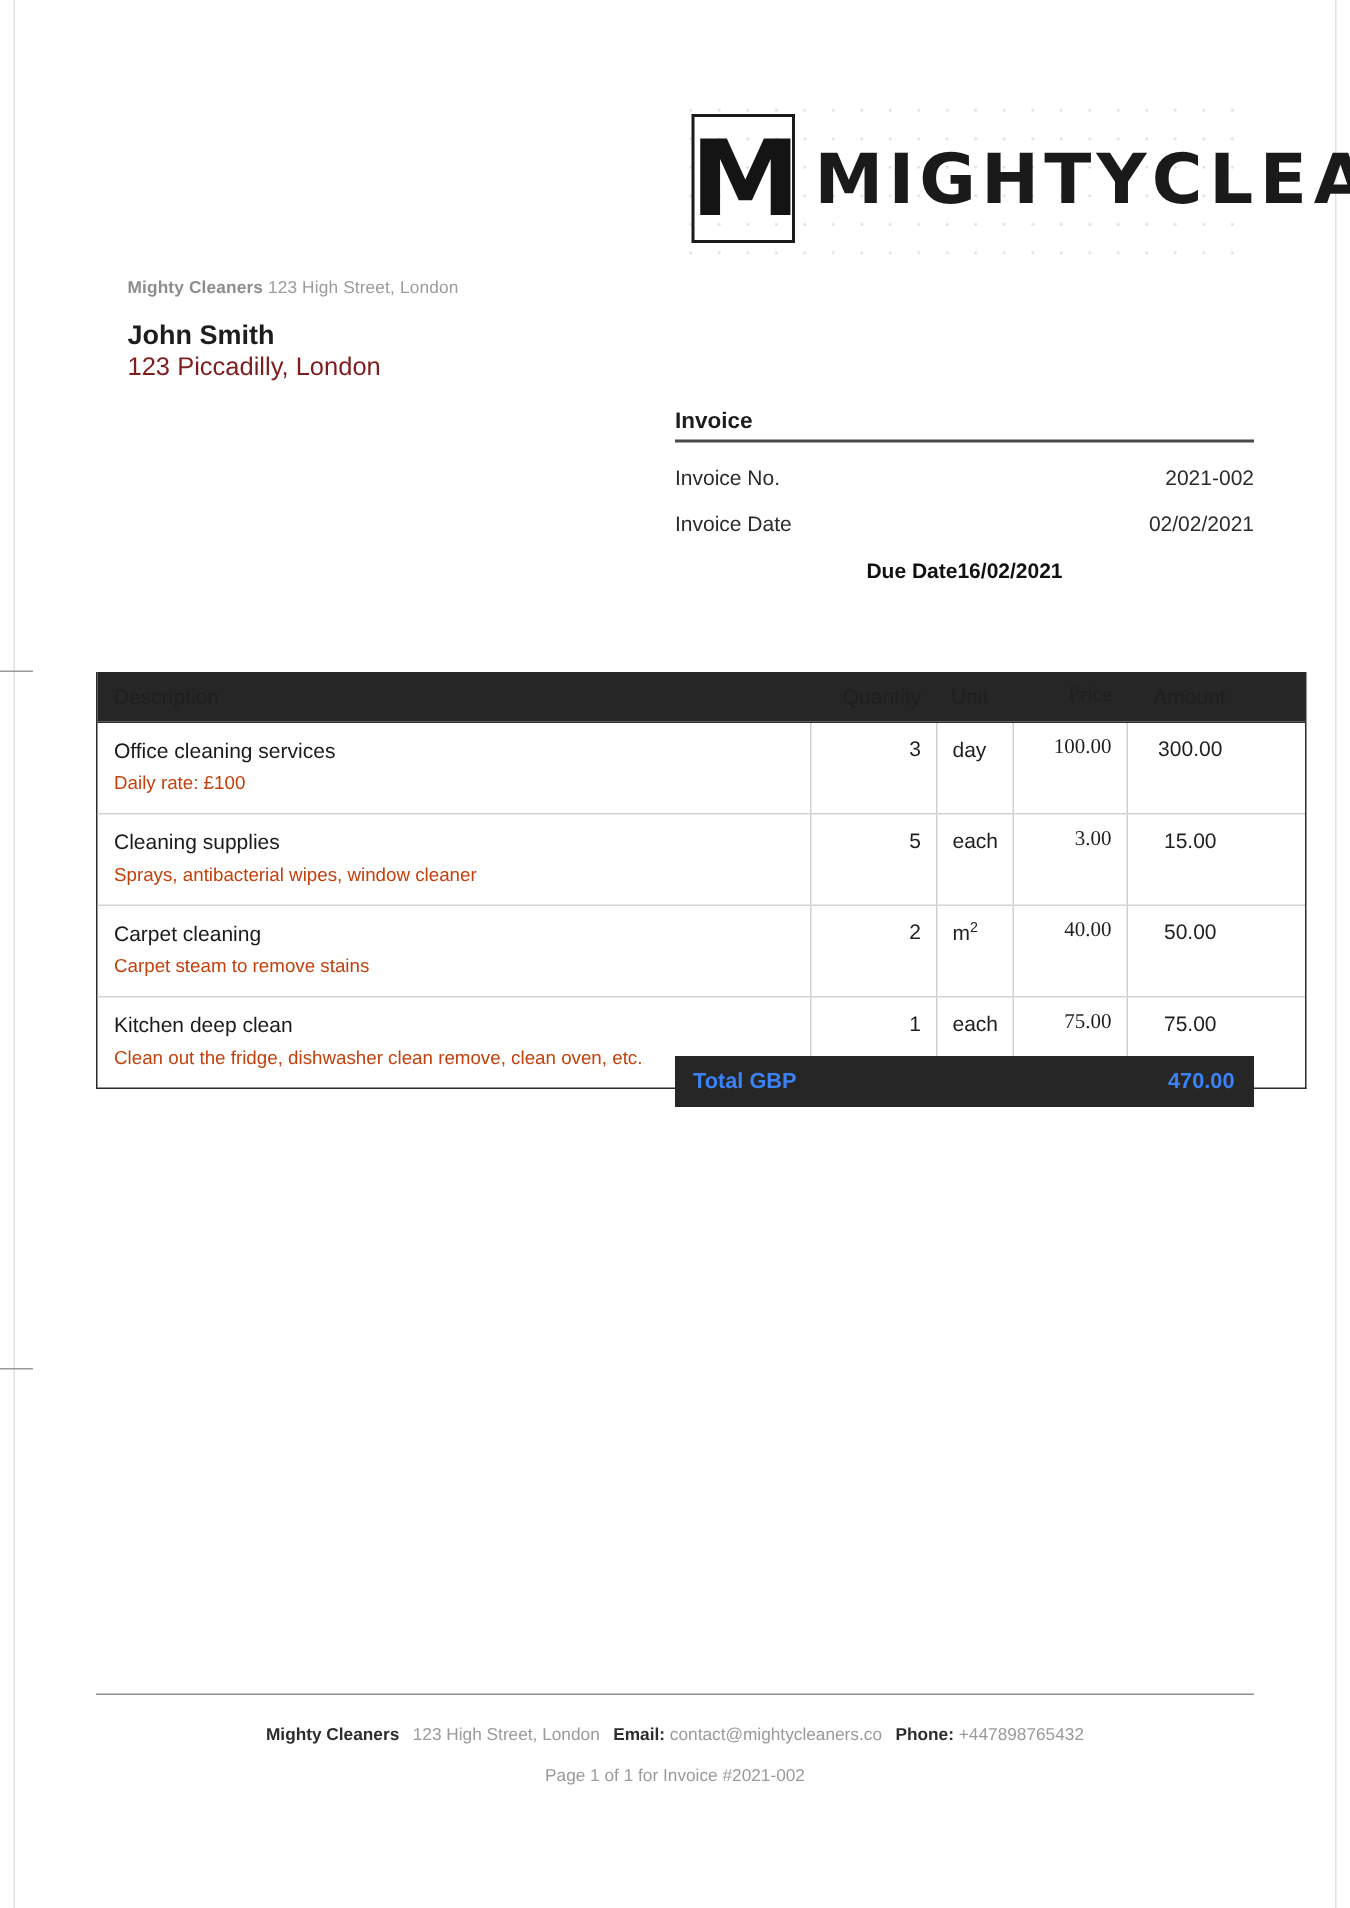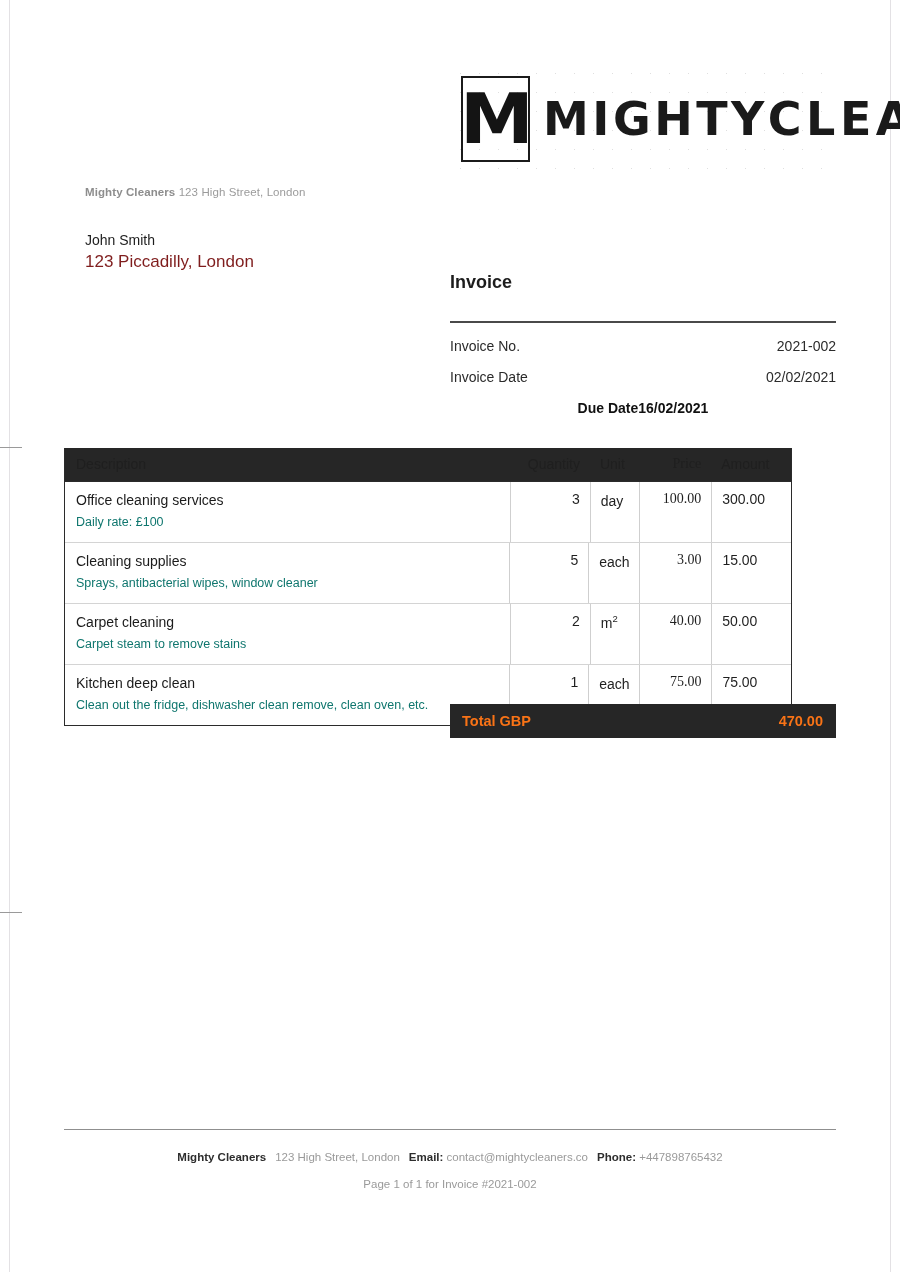--- a/index.html
+++ b/index.html
@@ -103,44 +103,43 @@
     letter-spacing: .1px;
   }
   .sender-line b { color: #8d8d8d; font-weight: 700; }
 
   .recipient {
     position: absolute;
     left: 21px;
     top: 212px;
   }
   .recipient .name {
-    font-size: 14px;
-    font-weight: 400;
+    font-size: 18px;
+    font-weight: 700;
     color: #1d1d1d;
     line-height: 22px;
-    margin-top: 17px;
   }
   .recipient .addr {
     font-size: 17px;
     color: #7f1d1d;
     line-height: 22px;
   }
 
   
   .meta {
     position: absolute;
     left: 386px;
     top: 272px;
     width: 386px;
   }
   .meta-title {
-    font-size: 18px;
+    font-size: 15px;
     font-weight: 700;
     color: #1d1d1d;
-    padding-bottom: 28px;
+    padding-bottom: 4px;
   }
   .meta-rule {
     height: 2px;
     background: #4a4a4a;
     margin-bottom: 7px;
   }
   .meta-row {
     display: flex;
     justify-content: space-between;
     align-items: baseline;
@@ -148,60 +147,60 @@
     color: #2b2b2b;
     padding: 8px 0 7px 0;
   }
   .meta-row.bold { font-weight: 700; color: #111; justify-content: center; }
 
   
   .table {
     position: absolute;
     left: 0;
     top: 448px;
-    width: 728px;
+    width: 807px;
     border: 1px solid #2b2b2b;
     border-top: none;
   }
   .trow { display: flex; }
   .thead {
     background: #262626;
     color: #ffffff;
     font-size: 13.5px;
   }
   .thead .cell { padding: 8px 10px 9px 10px; }
   .thead .c-desc { padding-left: 11px; }
 
   .cell { font-size: 14px; color: #1f1f1f; }
   .c-desc { width: 475px; }
   .c-qty  { width: 84px;  text-align: right; }
   .c-unit { width: 51px;  text-align: left; }
   .c-price{ width: 76px;  text-align: right; font-family: Liberation Serif, serif; }
-  .c-amt  { width: 84px;  text-align: left; }
+  .c-amt  { width: 84px;  text-align: center; }
 
   .tbody .trow { border-top: 1px solid #d4d4d4; }
   .tbody .trow:first-child { border-top: 1px solid #2b2b2b; }
   .tbody .cell { padding: 9px 10px 10px 10px; }
   .tbody .c-desc { padding-left: 11px; }
   .tbody .c-qty, .tbody .c-unit, .tbody .c-price, .tbody .c-amt {
     border-left: 1px solid #cfcfcf;
   }
   .item-title { font-size: 14px; color: #1b1b1b; line-height: 19px; }
-  .item-sub   { font-size: 12.5px; color: #0f766e; line-height: 19px; padding-top: 3px; }
+  .item-sub   { font-size: 12.5px; color: #c2410c; line-height: 19px; padding-top: 3px; }
   .sup { font-size: 9.5px; vertical-align: super; }
 
   
   .total-bar {
     position: absolute;
     left: 386px;
     top: 704px;
     width: 386px;
     height: 34px;
     background: #262626;
-    color: #f97316;
+    color: #3b82f6;
     display: flex;
     align-items: center;
     justify-content: space-between;
     padding: 0 13px 0 12px;
     font-size: 14.5px;
     font-weight: 700;
   }
 
   
   .footer-rule {

